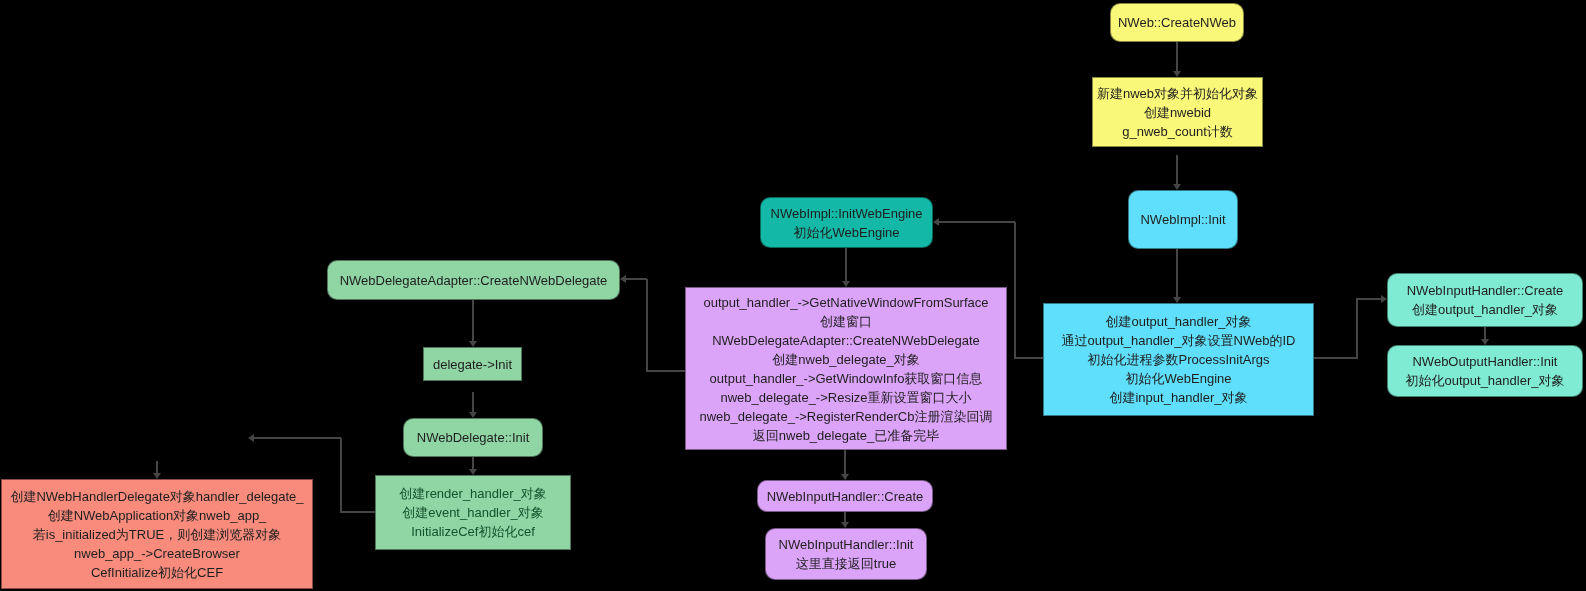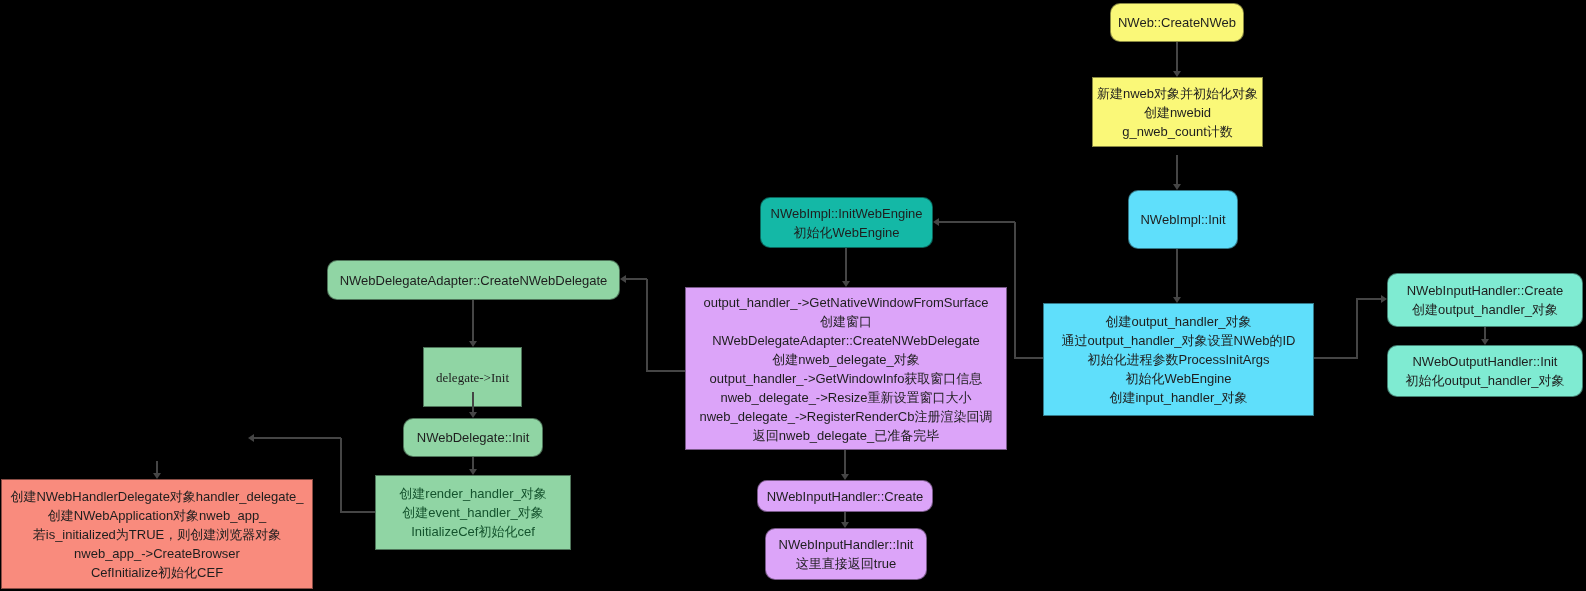--- a/index.html
+++ b/index.html
@@ -83,21 +83,21 @@
 nweb_delegate_-&gt;RegisterRenderCb注册渲染回调
 返回nweb_delegate_已准备完毕</div>
 
   <div class="node round" style="left: 757px; top: 480px; width: 176px; height: 32px; background-color: rgb(220, 164, 249); color: rgb(30, 30, 30);">NWebInputHandler::Create</div>
 
   <div class="node round" style="left: 765px; top: 528px; width: 162px; height: 52px; background-color: rgb(220, 164, 249); color: rgb(30, 30, 30);">NWebInputHandler::Init
 这里直接返回true</div>
 
   <div class="node round" style="left: 327px; top: 260px; width: 293px; height: 40px; background-color: rgb(144, 213, 164); color: rgb(30, 30, 30);">NWebDelegateAdapter::CreateNWebDelegate</div>
 
-  <div class="node" style="left: 423px; top: 347px; width: 99px; height: 60px; background-color: rgb(144, 213, 164); color: rgb(30, 30, 30); font-family: Liberation Serif, serif;">delegate-&gt;Init</div>
+  <div class="node" style="left: 423px; top: 347px; width: 99px; height: 34px; background-color: rgb(144, 213, 164); color: rgb(30, 30, 30);">delegate-&gt;Init</div>
 
   <div class="node round" style="left: 403px; top: 418px; width: 140px; height: 39px; background-color: rgb(144, 213, 164); color: rgb(30, 30, 30);">NWebDelegate::Init</div>
 
   <div class="node" style="left: 375px; top: 475px; width: 196px; height: 75px; background-color: rgb(144, 213, 164); color: #14532d;">创建render_handler_对象
 创建event_handler_对象
 InitializeCef初始化cef</div>
 
 
   <div class="node" style="left: 1px; top: 479px; width: 312px; height: 110px; background-color: rgb(249, 139, 125); color: rgb(30, 30, 30);">创建NWebHandlerDelegate对象handler_delegate_
 创建NWebApplication对象nweb_app_

